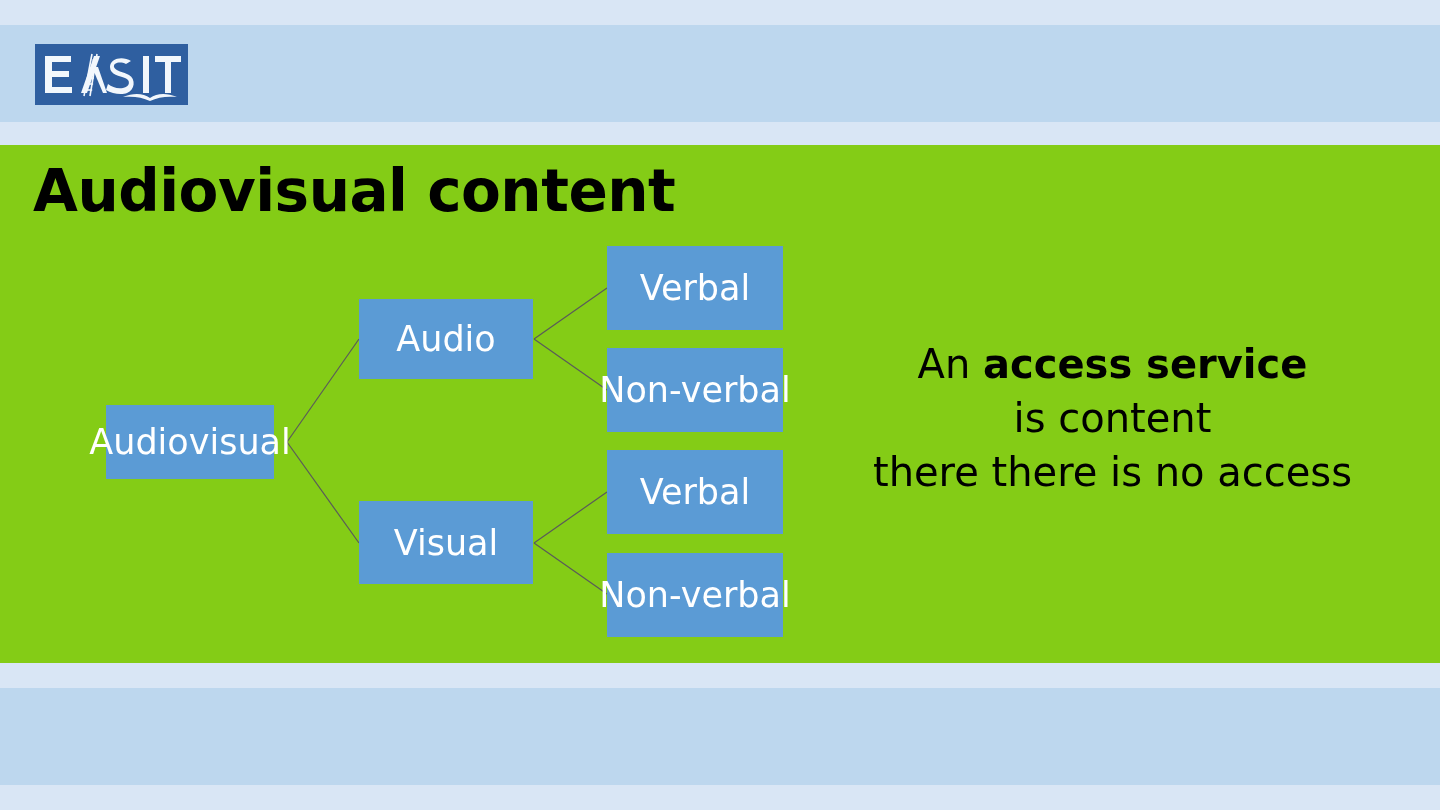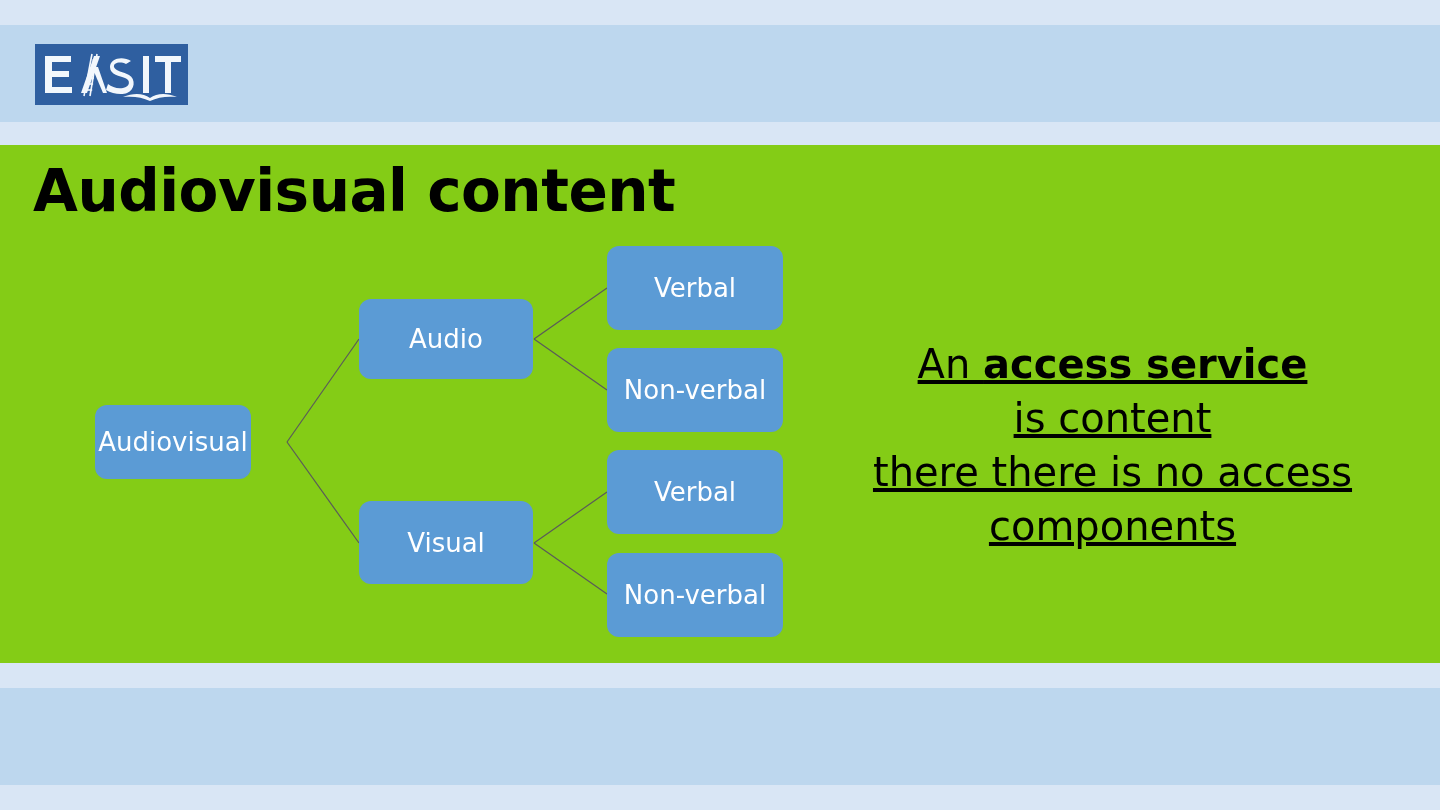--- a/index.html
+++ b/index.html
@@ -68,51 +68,51 @@
   .connectors {
     position: absolute;
     left: 0;
     top: 0;
     width: 820px;
     height: 810px;
   }
   .node {
     position: absolute;
     background: #5b9bd5;
-    border-radius: 12px;
+    border-radius: 0;
     color: #ffffff;
-    font-size: 26px;
+    font-size: 35px;
     display: flex;
     align-items: center;
     justify-content: center;
     text-align: center;
     box-sizing: border-box;
     white-space: nowrap;
   }
-  .node-root   { left: 95px; top: 405px; width: 156px; height: 74px; }
+  .node-root   { left: 106px; top: 405px; width: 168px; height: 74px; }
   .node-audio  { left: 359px; top: 299px; width: 174px; height: 80px; }
   .node-visual { left: 359px; top: 501px; width: 174px; height: 83px; }
   .node-l1 { left: 607px; top: 246px; width: 176px; height: 84px; }
   .node-l2 { left: 607px; top: 348px; width: 176px; height: 84px; }
   .node-l3 { left: 607px; top: 450px; width: 176px; height: 84px; }
   .node-l4 { left: 607px; top: 553px; width: 176px; height: 84px; }
 
   
   .caption {
     position: absolute;
     left: 815px;
     top: 337px;
     width: 595px;
     text-align: center;
     font-size: 40px;
     line-height: 54px;
     color: #000000;
   }
   .caption .em { font-weight: bold; }
-  .caption .line { display: block; text-decoration: underline; }
+  .caption .line { display: block; }
 </style>
 </head>
 <body>
 
 <div class="slide">
 
   <div class="band band-top-light"></div>
   <div class="band band-top-mid"></div>
   <div class="band band-top-light2"></div>
   <div class="band band-bot-light"></div>
@@ -177,16 +177,15 @@
     <div class="node node-l1">Verbal</div>
     <div class="node node-l2">Non-verbal</div>
     <div class="node node-l3">Verbal</div>
     <div class="node node-l4">Non-verbal</div>
   </div>
 
   <div class="caption">
     <span class="line"><span>An </span><span class="em">access service</span></span>
     <span class="line">is content</span>
     <span class="line">there there is no access</span>
-    <span class="line">components</span>
   </div>
 
 </div>
 
 </body></html>

